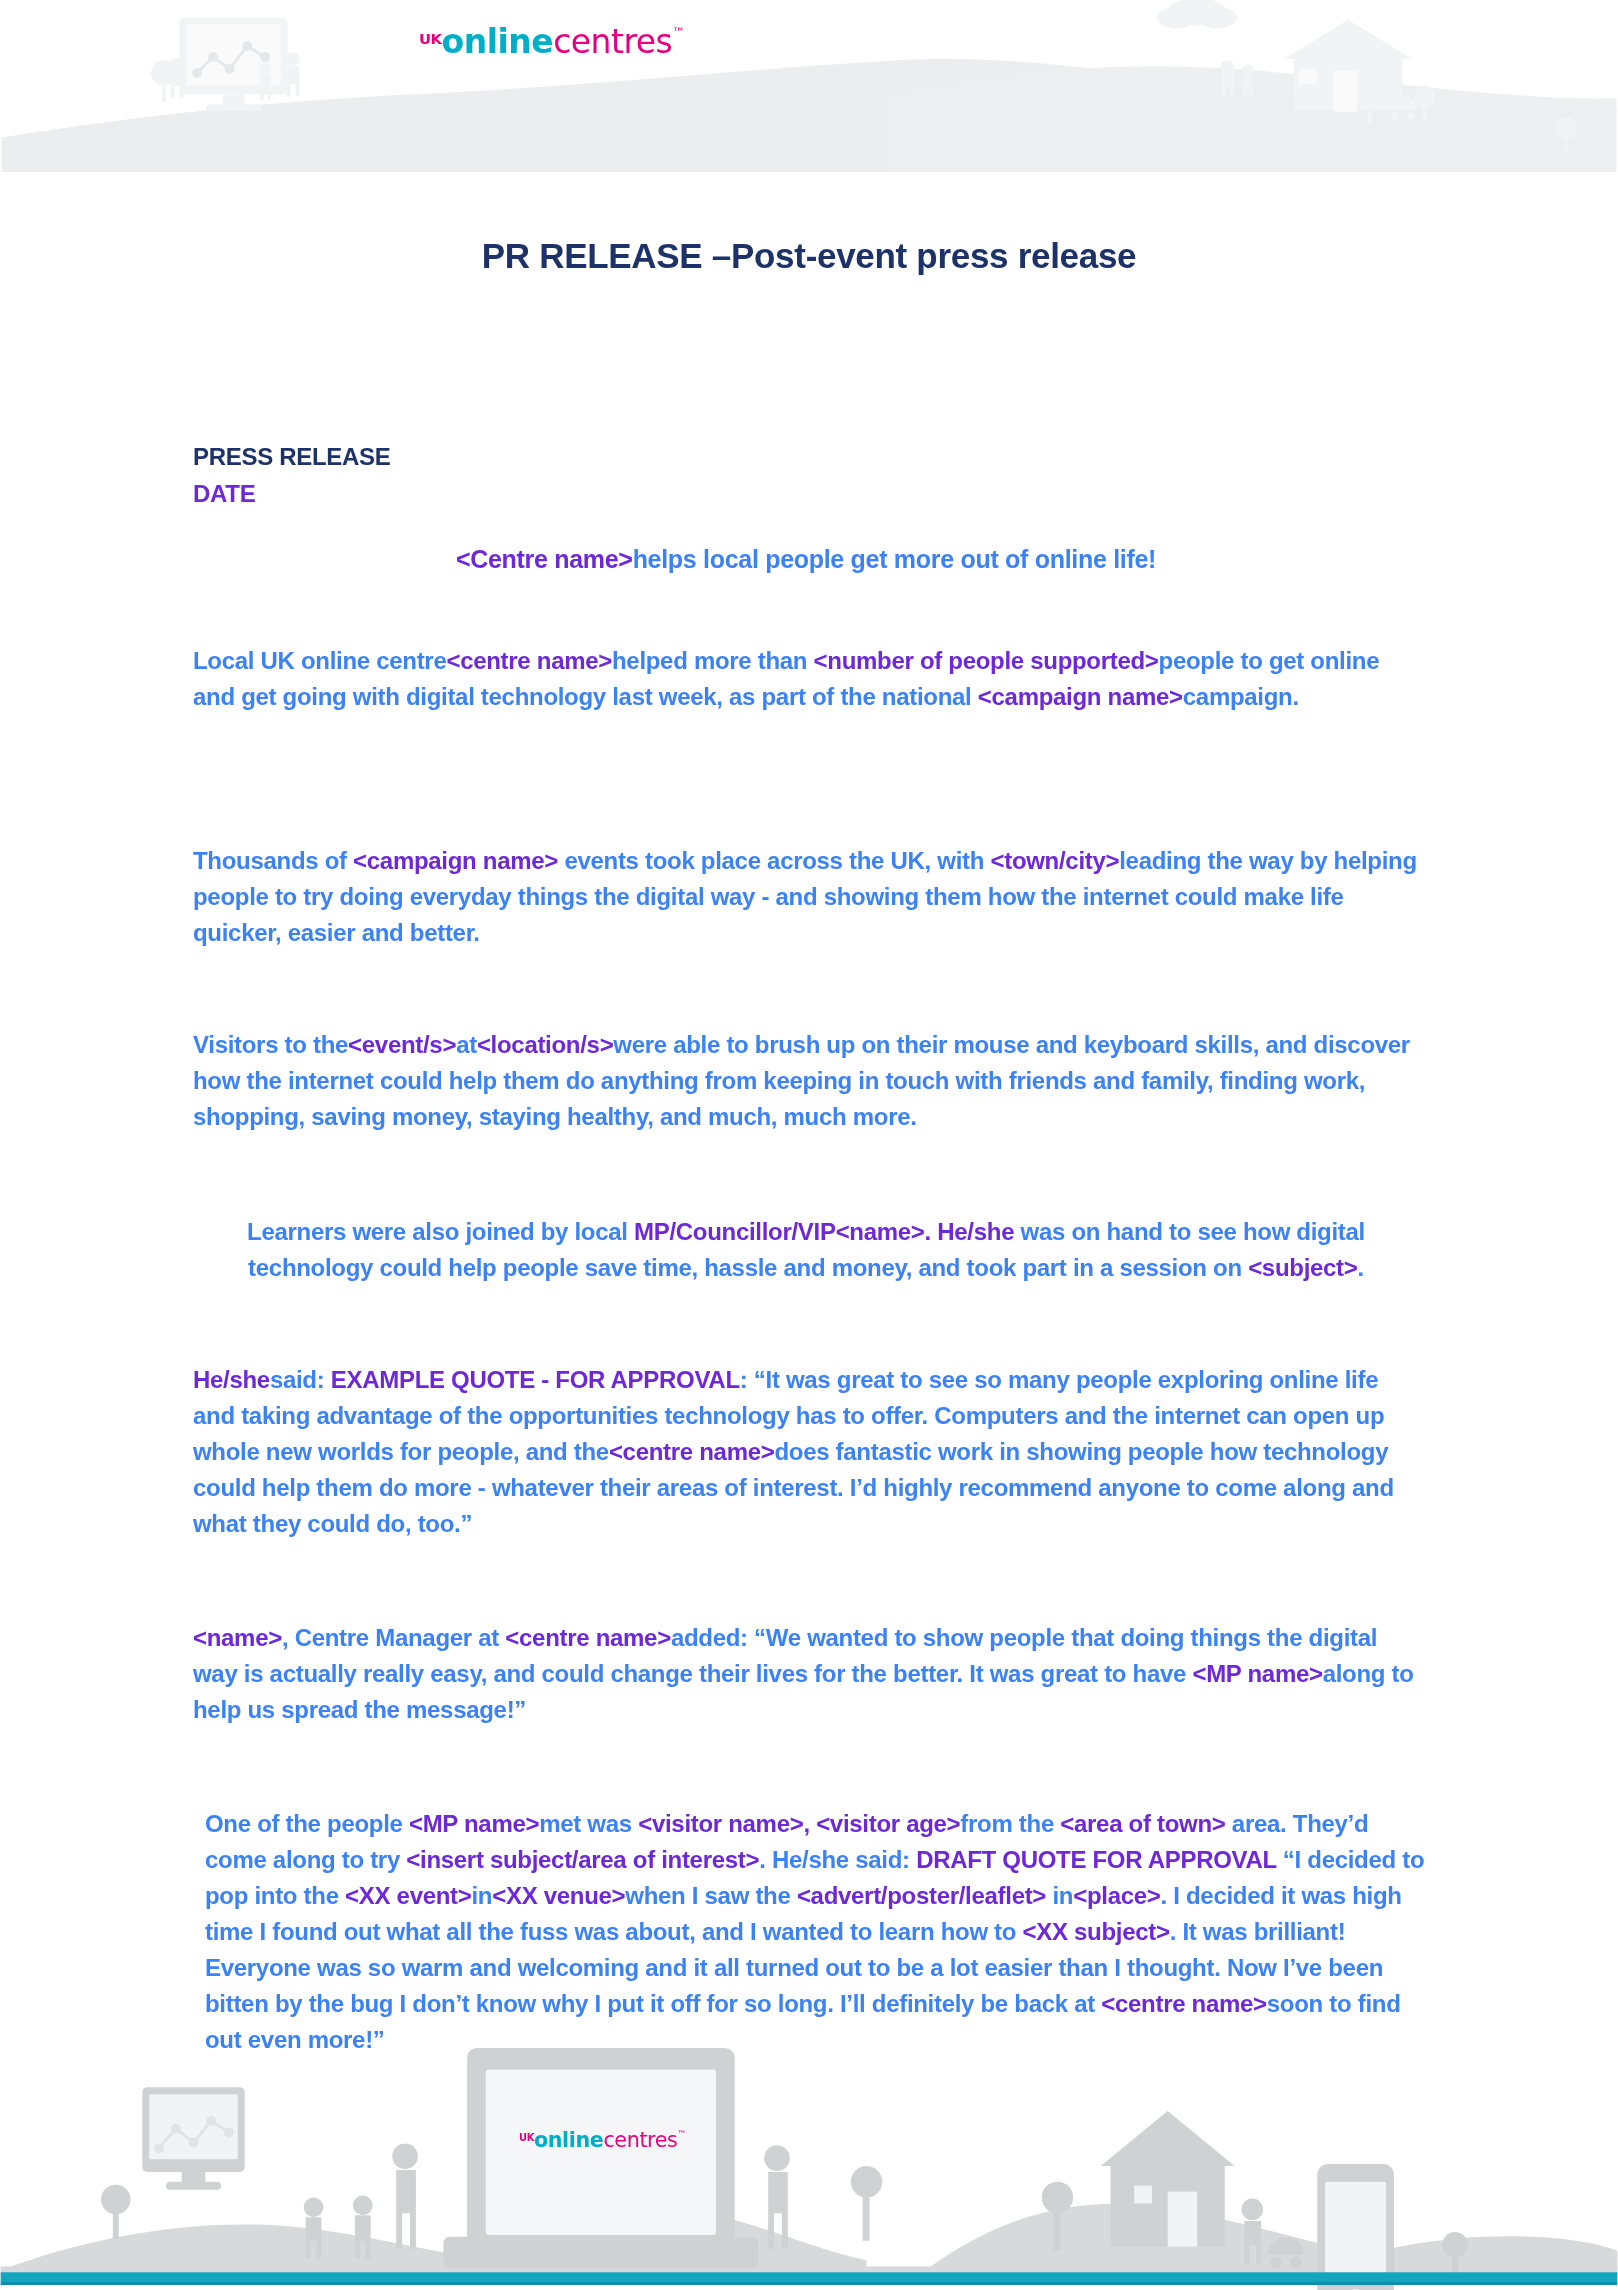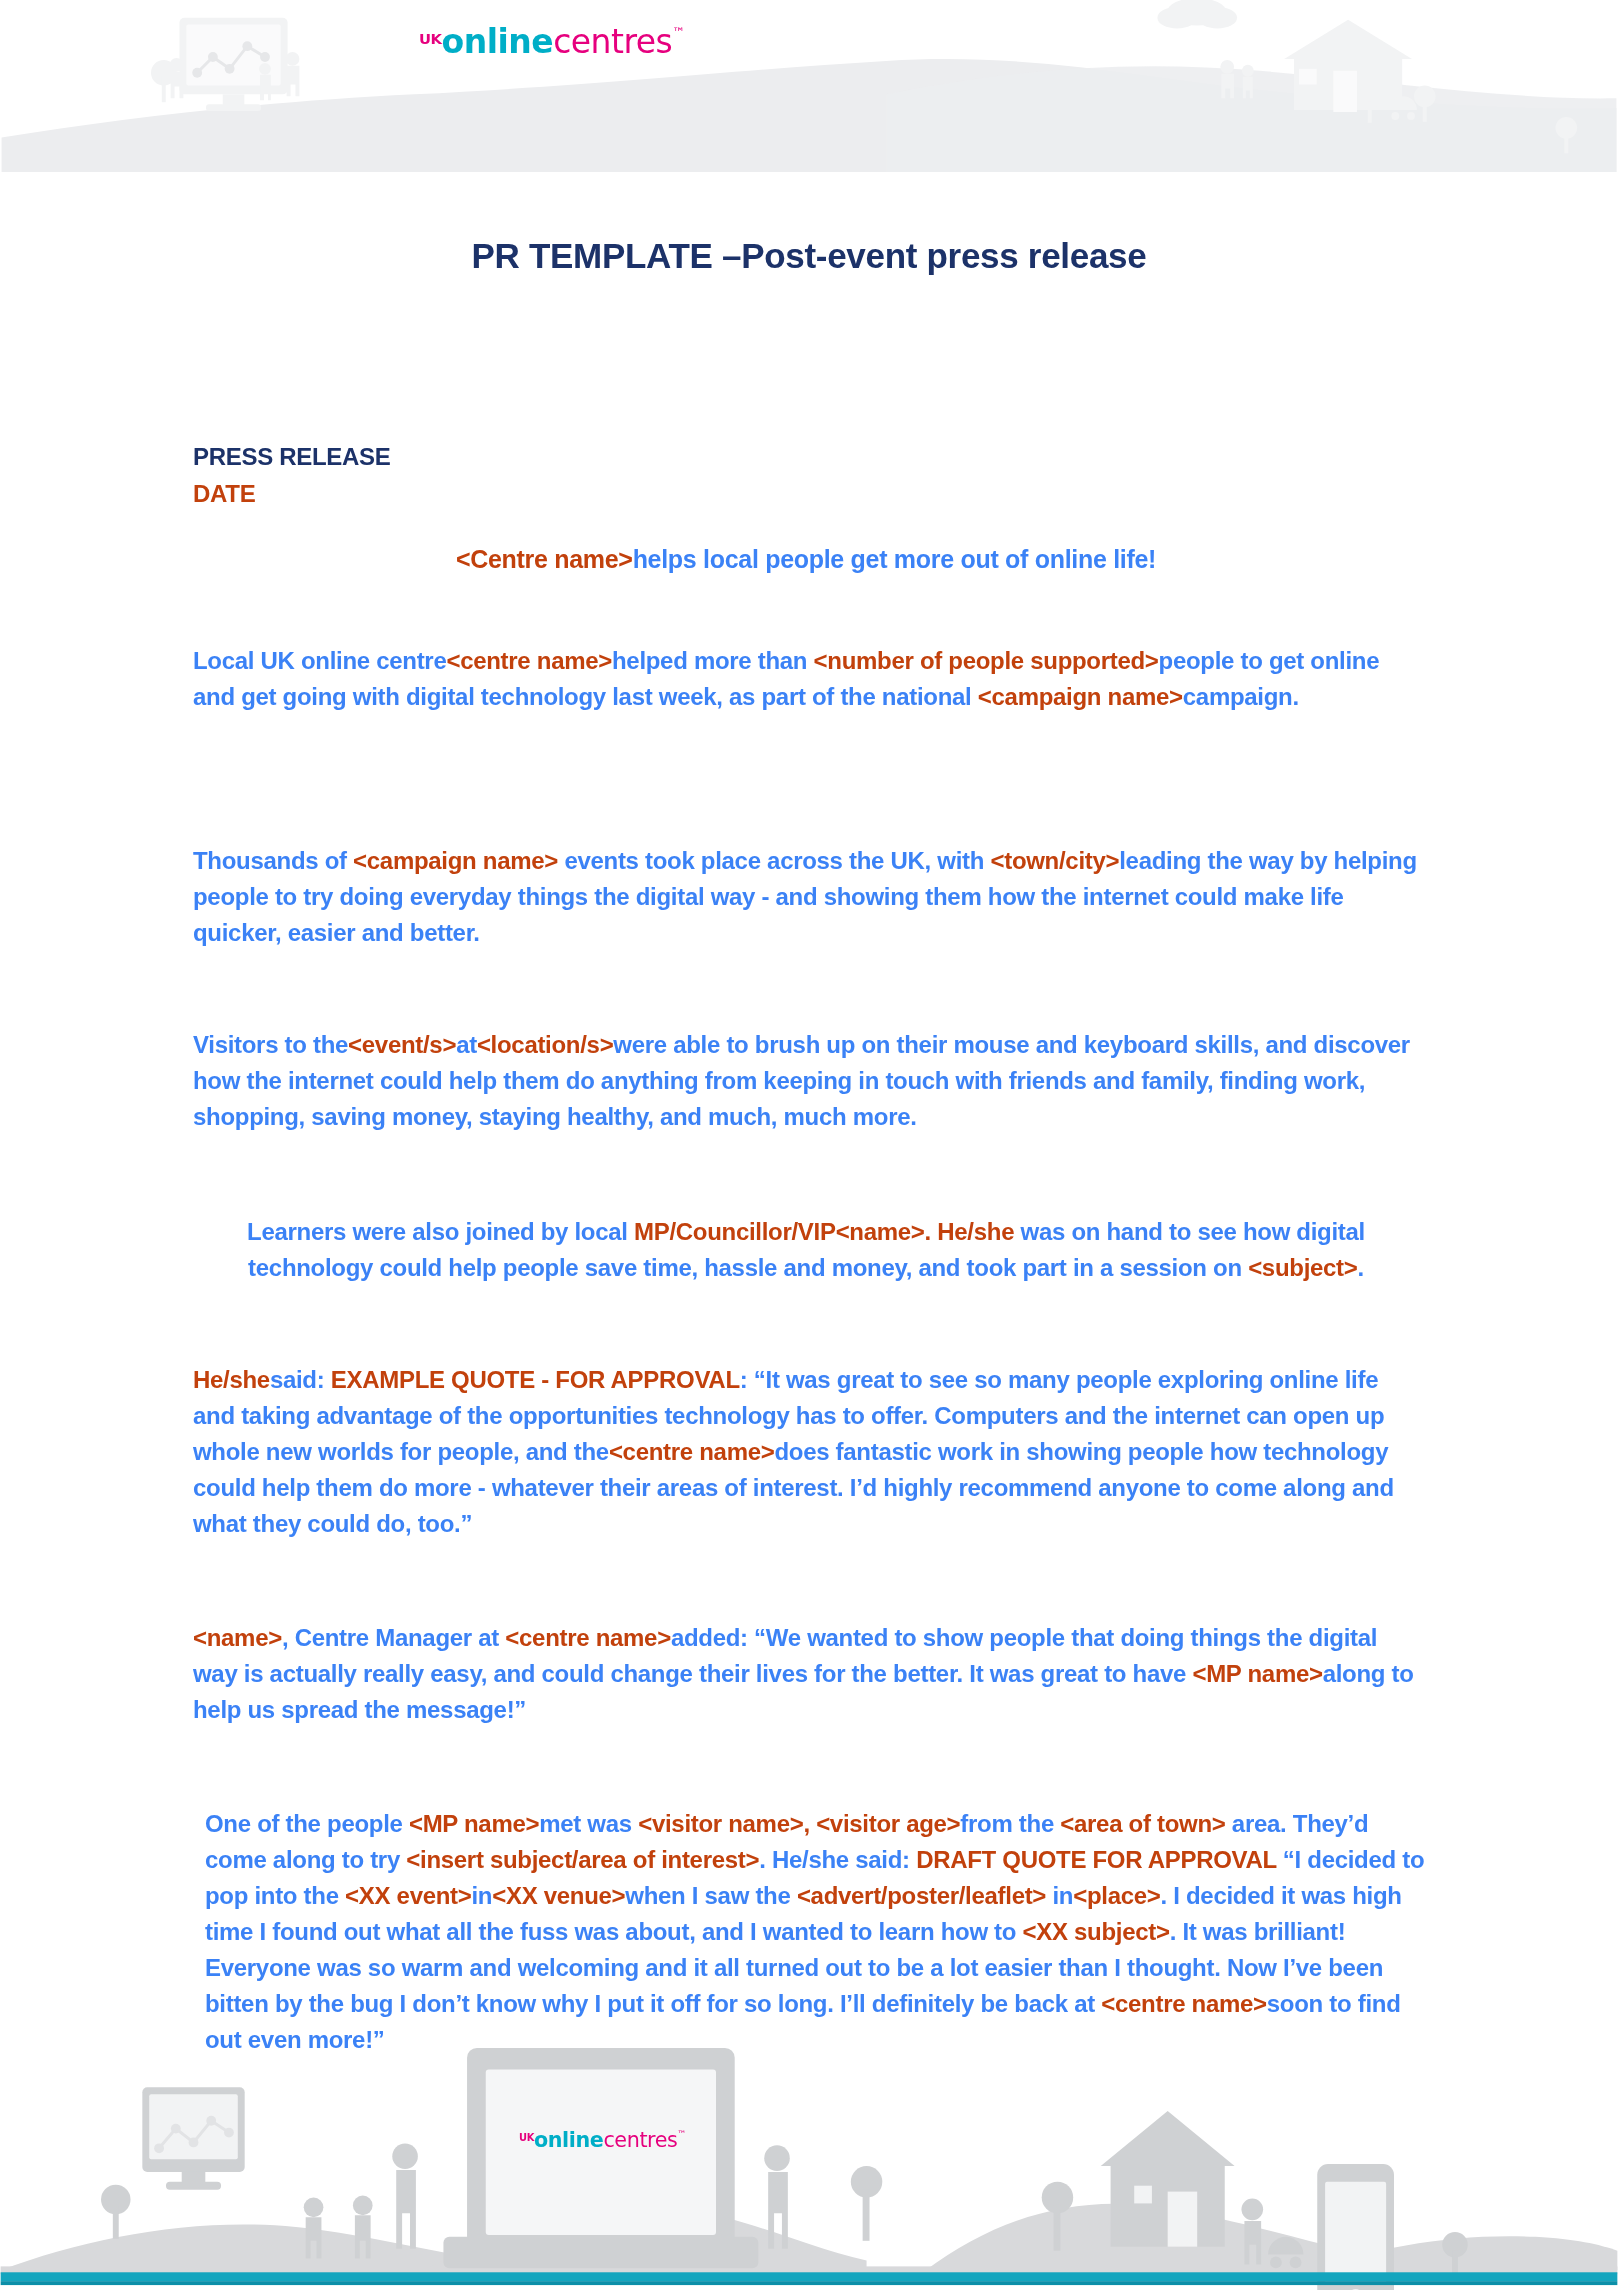--- a/index.html
+++ b/index.html
@@ -90,21 +90,21 @@
     left: 193px;
     width: 1226px;
     color: #1C3269;
     font-size: 24px;
     font-weight: bold;
     line-height: 36px;
     font-family: "Liberation Sans", sans-serif;
     letter-spacing: -0.3px;
     text-rendering: optimizeLegibility;
   }
-  .red { color: #c2410c; }
+  .red { color: #6d28d9; }
   .navy { color: #3b82f6; }
 
   .press-release { top: 439px; }
   .date-line { top: 476px; }
 
   .headline {
     position: absolute;
     left: 193px;
     width: 1226px;
     top: 545px;
@@ -189,21 +189,21 @@
       </g>
     </svg>
   </div>
 
   <div class="logo-top">
     <span class="logo-uk">UK</span><span class="logo-online">online</span><span class="logo-centres">centres</span><span class="logo-tm">™</span>
   </div>
 
   <div class="content">
 
-    <div class="doc-title">PR TEMPLATE –Post-event press release</div>
+    <div class="doc-title">PR RELEASE –Post-event press release</div>
 
     <div class="block press-release">PRESS RELEASE</div>
     <div class="block date-line red">DATE</div>
 
     <div class="headline">
       <span class="red">&lt;Centre name&gt;</span><span class="navy">helps local people get more out of online life!</span>
     </div>
 
     <div class="block p1"><span class="navy">Local UK online centre</span><span class="red">&lt;centre name&gt;</span><span class="navy">helped more than </span><span class="red">&lt;number of people supported&gt;</span><span class="navy">people to get online and get going with digital technology last week, as part of the national </span><span class="red">&lt;campaign name&gt;</span><span class="navy">campaign.</span></div>
     <div class="block p2"><span class="navy">Thousands of </span><span class="red">&lt;campaign name&gt;</span><span class="navy"> events took place across the UK, with </span><span class="red">&lt;town/city&gt;</span><span class="navy">leading the way by helping people to try doing everyday things the digital way - and showing them how the internet could make life quicker, easier and better.</span></div>

